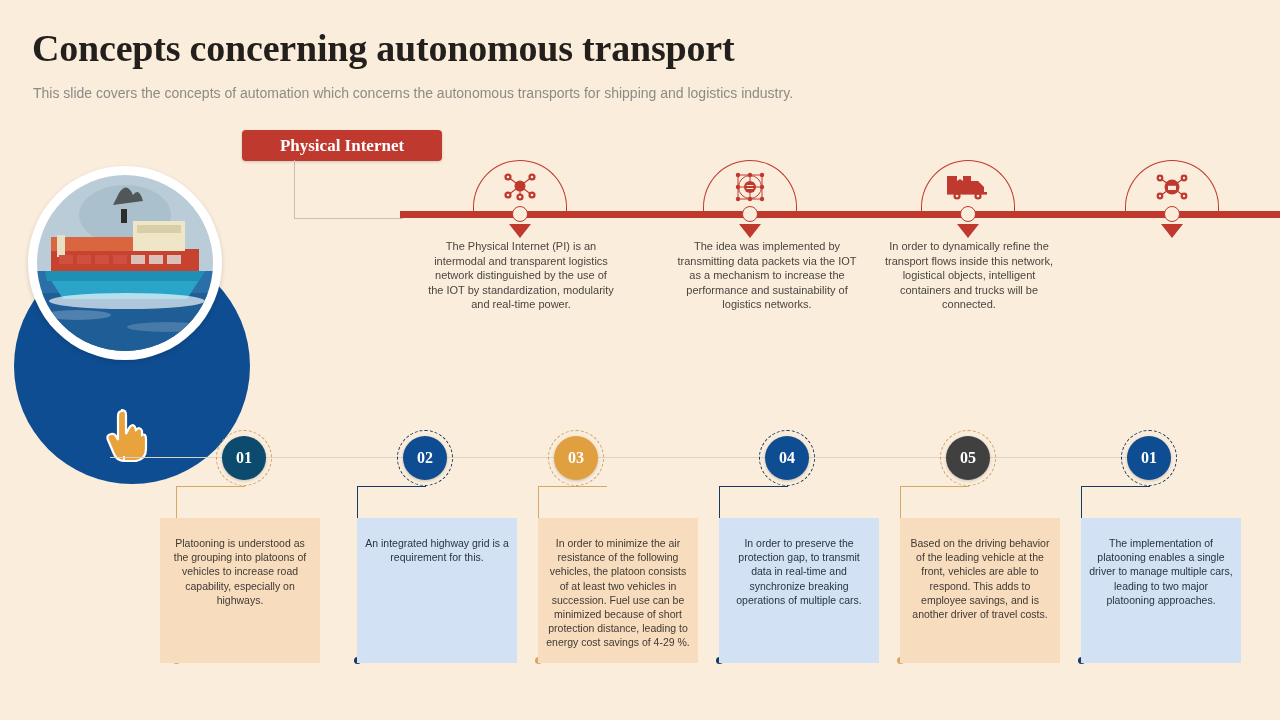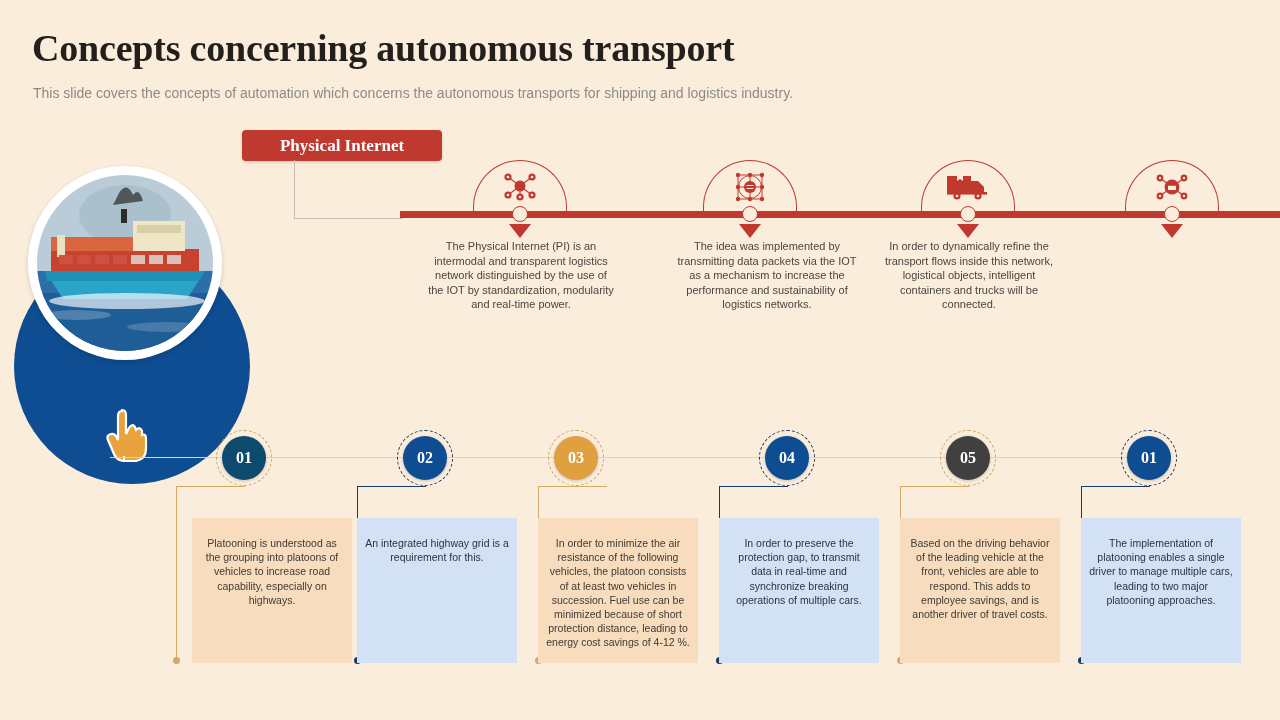--- a/index.html
+++ b/index.html
@@ -293,21 +293,21 @@
 
   <div class="num-node" style="left:216px;">
     <div class="num-ring" style="border:1.4px dashed #c9a063;"></div>
     <div class="num-inner" style="background:#0c4a6e;align-items:center;">
       <span>01</span>
     </div>
   </div>
   <div class="connector" style="left:176px;top:486px;width:68px;height:36px;border-left:1.4px solid #d7a764;border-top:1.4px solid #d7a764;border-top-right-radius:0;"></div>
   <div class="connector" style="left:176px;top:486px;width:1.4px;height:175px;background:#d7a764;"></div>
   <div class="conn-dot" style="left:173px;top:657px;background:#d7a764;"></div>
-  <div class="info-box box-orange" style="left:192px;">Platooning is understood as the grouping into platoons of vehicles to increase road capability, especially on highways.</div>
+  <div class="info-box box-orange" style="left:160px;">Platooning is understood as the grouping into platoons of vehicles to increase road capability, especially on highways.</div>
 
   <div class="num-node" style="left:397px;">
     <div class="num-ring" style="border:1.4px dashed #15325c;"></div>
     <div class="num-inner" style="background:#0e4d92;">
       <span>02</span>
     </div>
   </div>
   <div class="connector" style="left:357px;top:486px;width:68px;height:36px;border-left:1.4px solid #173a63;border-top:1.4px solid #173a63;"></div>
   <div class="connector" style="left:357px;top:486px;width:1.4px;height:175px;background:#173a63;"></div>
   <div class="conn-dot" style="left:354px;top:657px;background:#173a63;"></div>
@@ -315,21 +315,21 @@
 
   <div class="num-node" style="left:548px;">
     <div class="num-ring" style="border:1.4px dashed #c9a063;"></div>
     <div class="num-inner" style="background:#e0a040;">
       <span>03</span>
     </div>
   </div>
   <div class="connector" style="left:538px;top:486px;width:68px;height:36px;border-left:1.4px solid #d7a764;border-top:1.4px solid #d7a764;"></div>
   <div class="connector" style="left:538px;top:486px;width:1.4px;height:175px;background:#d7a764;"></div>
   <div class="conn-dot" style="left:535px;top:657px;background:#d7a764;"></div>
-  <div class="info-box box-orange" style="left:538px;">In order to minimize the air resistance of the following vehicles, the platoon consists of at least two vehicles in succession. Fuel use can be minimized because of short protection distance, leading to energy cost savings of 4-12 %.</div>
+  <div class="info-box box-orange" style="left:538px;">In order to minimize the air resistance of the following vehicles, the platoon consists of at least two vehicles in succession. Fuel use can be minimized because of short protection distance, leading to energy cost savings of 4-29 %.</div>
 
   <div class="num-node" style="left:759px;">
     <div class="num-ring" style="border:1.4px dashed #15325c;"></div>
     <div class="num-inner" style="background:#0e4d92;">
       <span>04</span>
     </div>
   </div>
   <div class="connector" style="left:719px;top:486px;width:68px;height:36px;border-left:1.4px solid #173a63;border-top:1.4px solid #173a63;"></div>
   <div class="connector" style="left:719px;top:486px;width:1.4px;height:175px;background:#173a63;"></div>
   <div class="conn-dot" style="left:716px;top:657px;background:#173a63;"></div>

